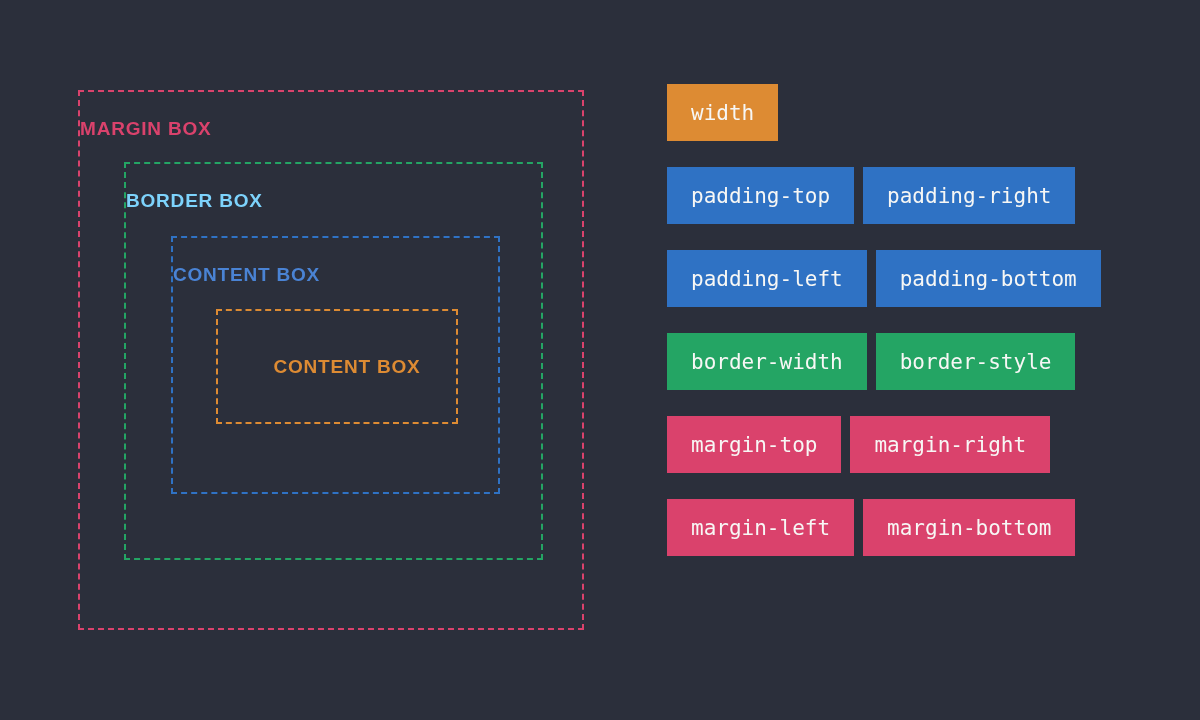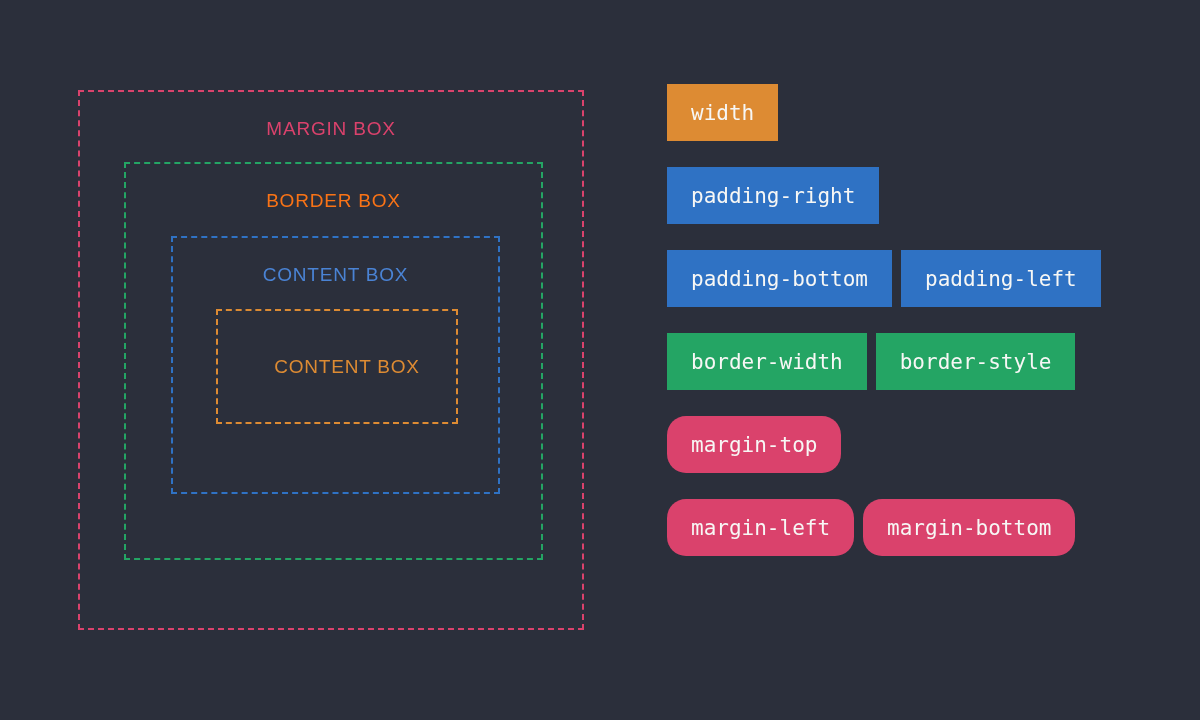--- a/index.html
+++ b/index.html
@@ -42,29 +42,29 @@
     border-color: #dd8b33;
     display: flex;
     align-items: center;
     justify-content: center;
   }
 
   .box-label {
     position: absolute;
     left: 0; right: 0;
     top: 26px;
-    text-align: center;
+    text-align: left;
     font-size: 19px;
-    font-weight: normal;
+    font-weight: bold;
     letter-spacing: 0.8px;
   }
   .box-label.static { position: static; margin-left: 20px; }
 
   .lbl-margin  { color: #da426c; }
-  .lbl-border  { color: #f97316; }
+  .lbl-border  { color: #7dd3fc; }
   .lbl-padding { color: #4a83d4; }
   .lbl-content { color: #dd8b33; }
 
   
   .chips {
     position: absolute;
     left: 667px; top: 84px;
     display: flex;
     flex-direction: column;
     gap: 26px;
@@ -79,21 +79,21 @@
     align-items: center;
     padding: 0 24px;
     font-family: "DejaVu Sans Mono", monospace;
     font-size: 21px;
     color: #f7f7f5;
     white-space: nowrap;
   }
   .chip.orange { background: #dd8b33; }
   .chip.blue   { background: #2f72c4; }
   .chip.green  { background: #24a564; text-align: center; }
-  .chip.pink   { background: #da426c; border-radius: 19px; }
+  .chip.pink   { background: #da426c; }
 </style>
 </head>
 <body>
 
 <div class="stage">
 
   <div class="mbox mbox-margin">
     <div class="box-label lbl-margin">MARGIN BOX</div>
 
     <div class="mbox mbox-border">
@@ -109,36 +109,38 @@
     </div>
   </div>
 
   <div class="chips">
 
     <div class="chip-row">
       <div class="chip orange">width</div>
     </div>
 
     <div class="chip-row">
+      <div class="chip blue">padding-top</div>
       <div class="chip blue">padding-right</div>
     </div>
 
     <div class="chip-row">
+      <div class="chip blue">padding-left</div>
       <div class="chip blue">padding-bottom</div>
-      <div class="chip blue">padding-left</div>
     </div>
 
     <div class="chip-row">
       <div class="chip green">border-width</div>
       <div class="chip green">border-style</div>
     </div>
 
 
     <div class="chip-row">
       <div class="chip pink">margin-top</div>
+      <div class="chip pink">margin-right</div>
     </div>
 
     <div class="chip-row">
       <div class="chip pink">margin-left</div>
       <div class="chip pink">margin-bottom</div>
     </div>
 
   </div>
 </div>
 

